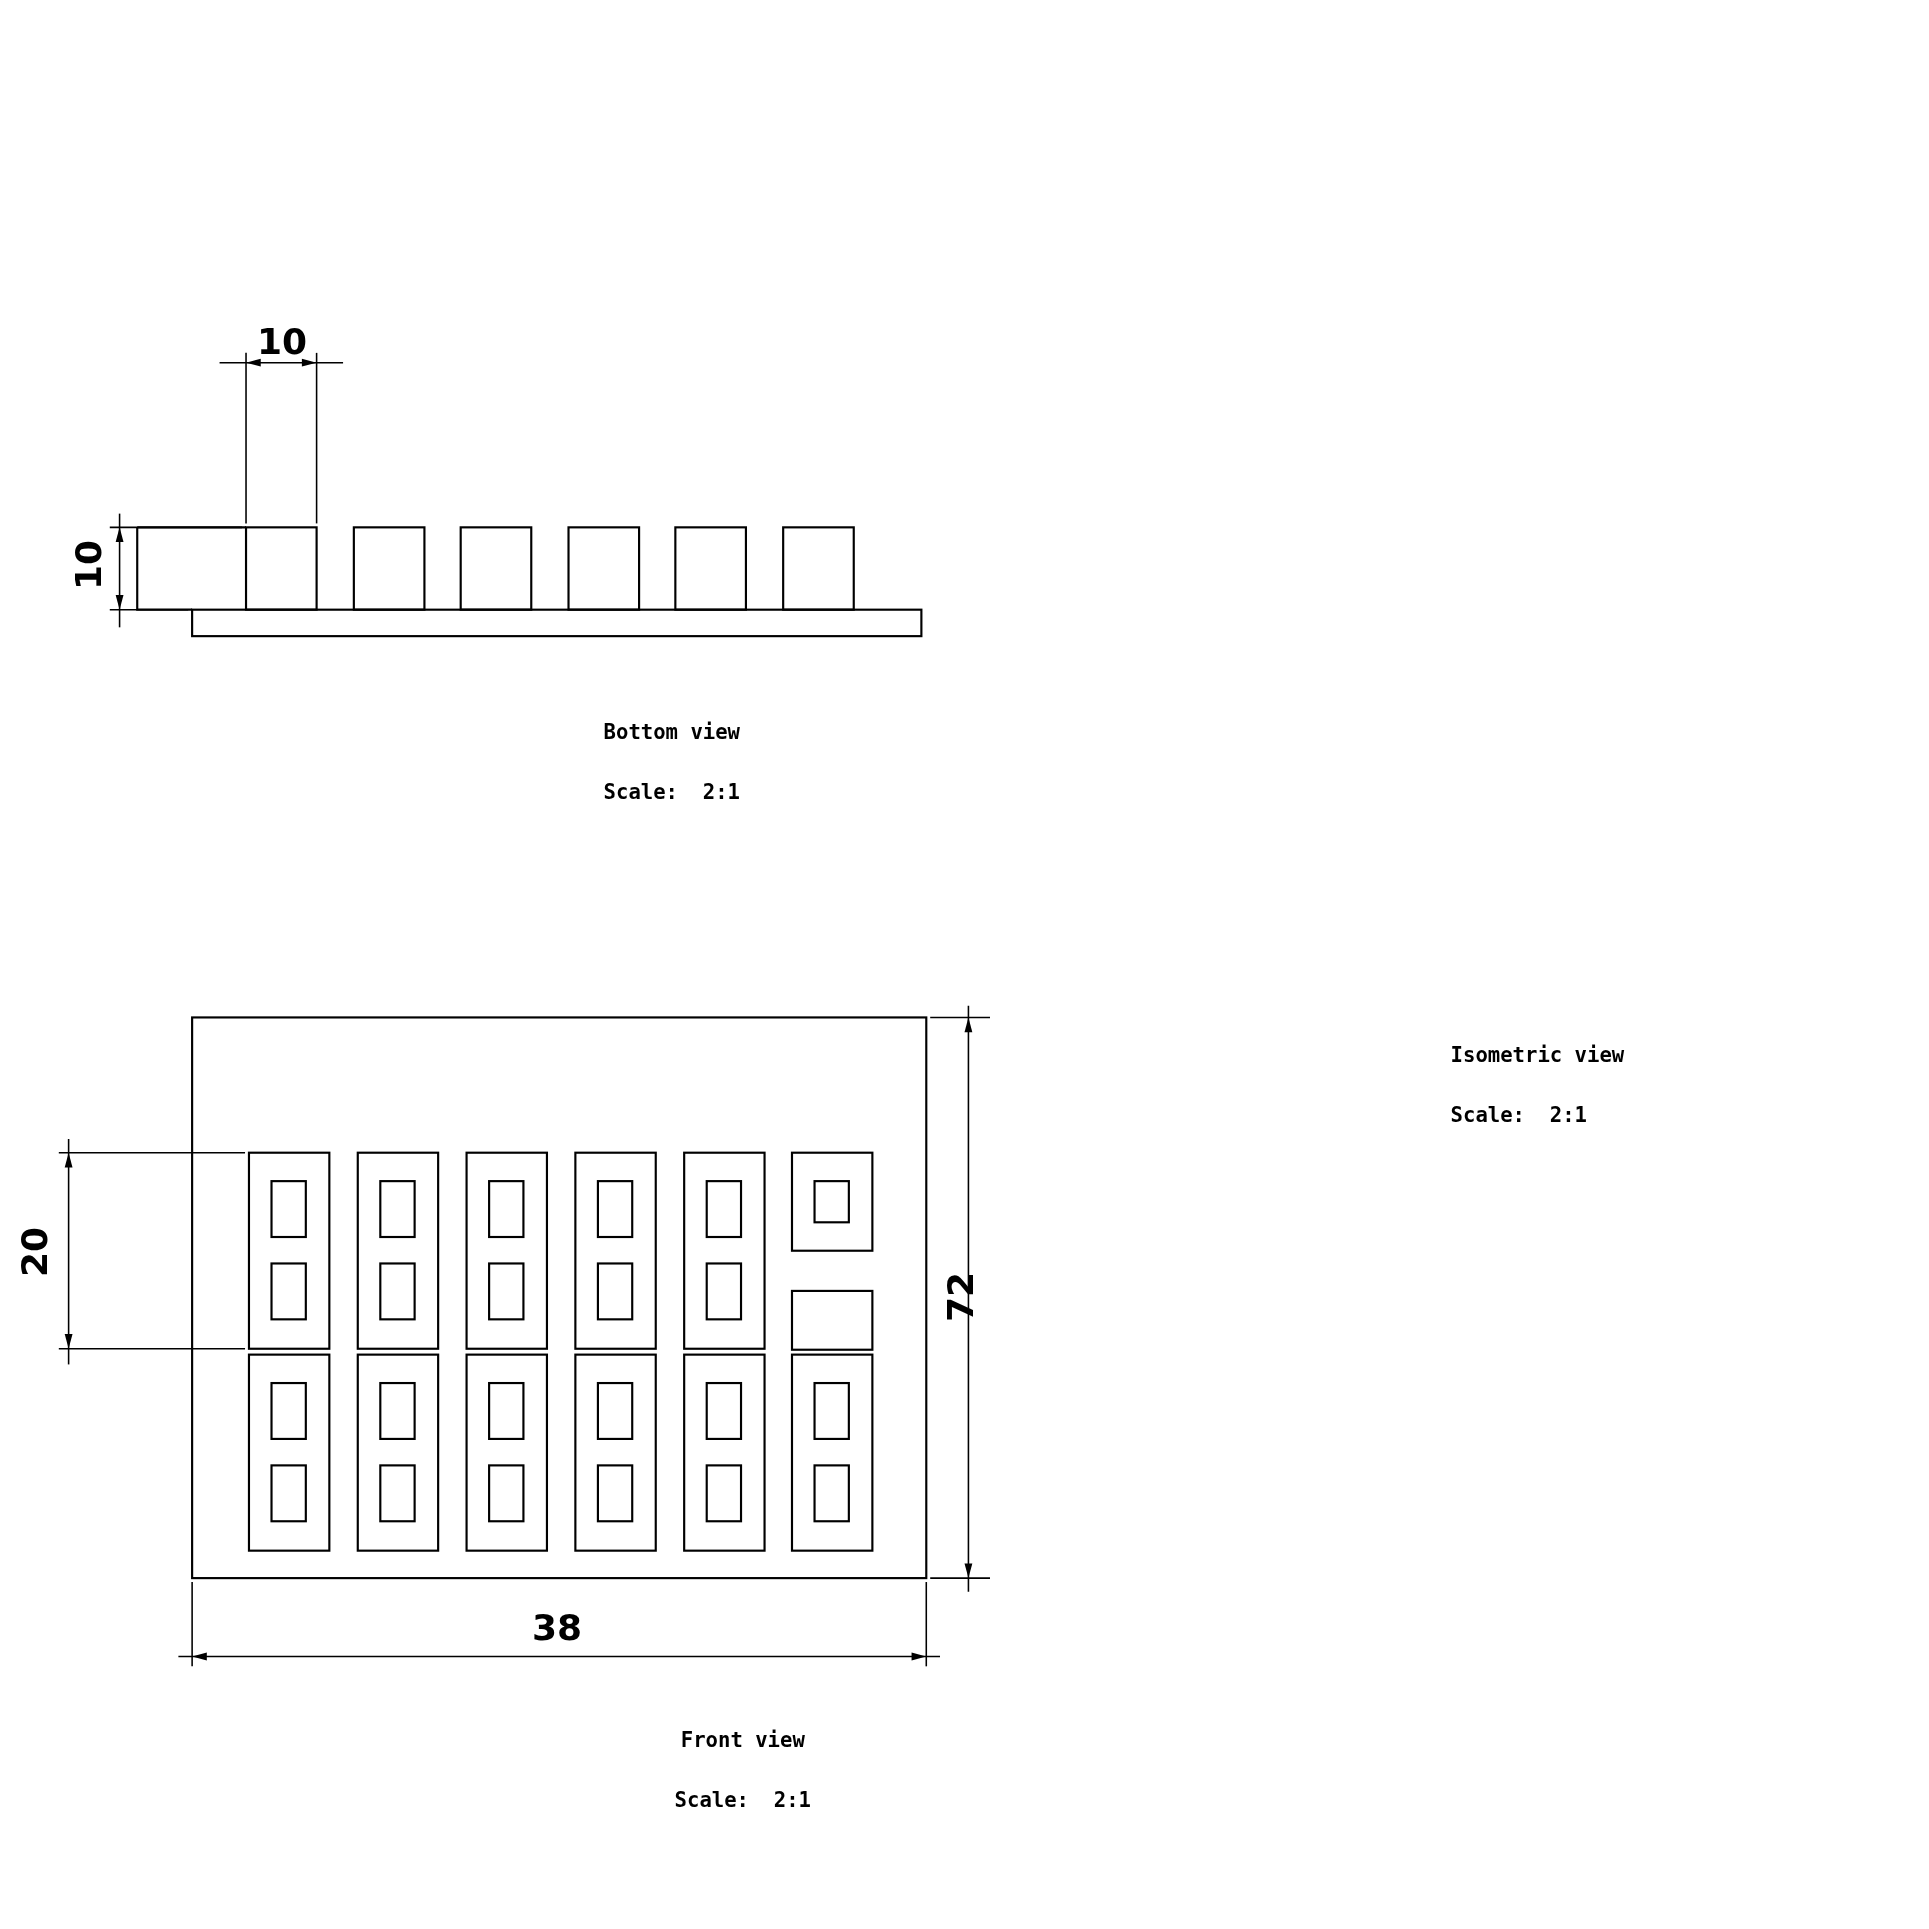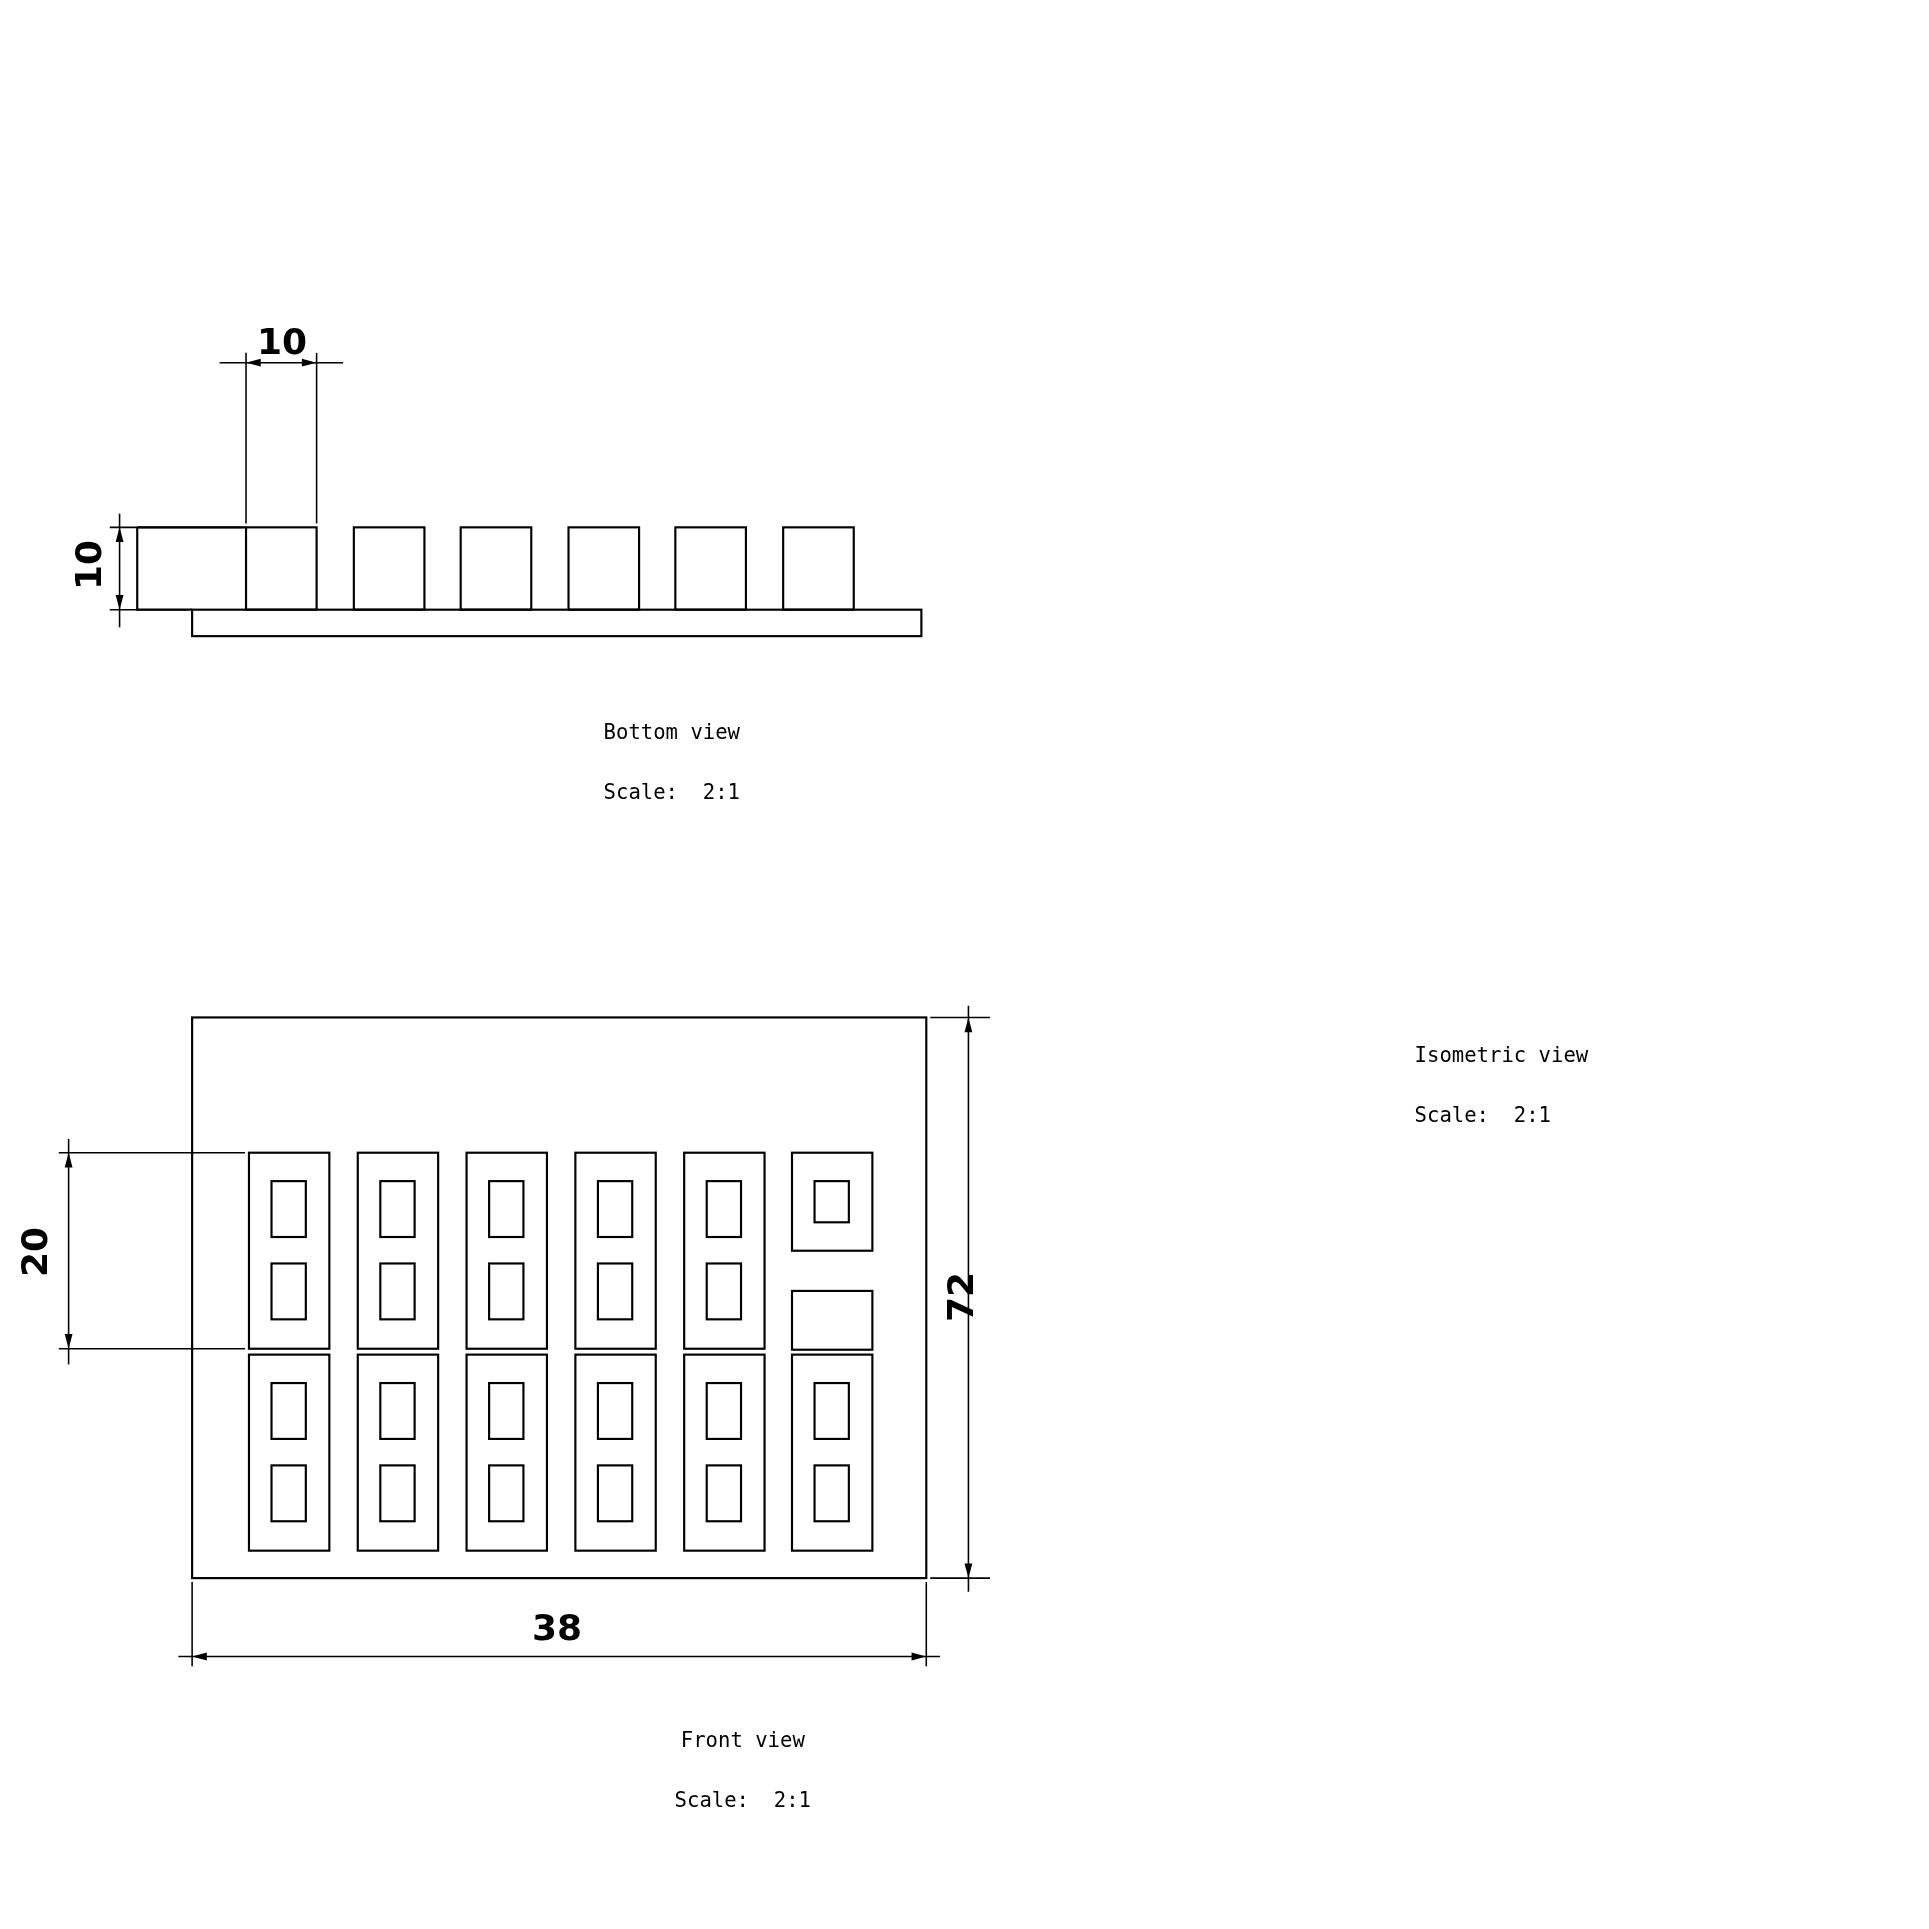--- a/index.html
+++ b/index.html
@@ -1,21 +1,21 @@
 <!DOCTYPE html>
 <html><head>
 <meta charset="utf-8">
 <style>
   html,body{margin:0;padding:0;background:#ffffff;}
   body{width:1930px;height:1930px;position:relative;
        font-family:"DejaVu Sans Mono",monospace;color:#000;}
   .stage{position:absolute;left:0;top:0;width:1854px;height:1930px;}
   svg{position:absolute;left:0;top:0;}
   .vlabel{position:absolute;font-family:"DejaVu Sans Mono",monospace;
-          font-size:20.6px;font-weight:normal;line-height:1.45;white-space:pre;color:#000;}
+          font-size:20.6px;font-weight:bold;line-height:1.45;white-space:pre;color:#000;}
   .dim{position:absolute;font-family:"DejaVu Sans",sans-serif;
        font-size:36px;font-weight:bold;color:#000;white-space:nowrap;}
   .dim.rot{transform-origin:center center;transform:rotate(-90deg);}
 </style>
 </head>
 <body>
 
 <div class="stage">
 
   <svg width="1930" height="1930" viewBox="0 0 1969 1969">
@@ -126,21 +126,21 @@
       <use href="#blk2" x="1140" y="734"></use>
     </g>
 
     <g>
       <use href="#blk0" x="1115" y="752"></use>
       <use href="#blk1" x="1163" y="810"></use>
     </g>
   </defs>
     </svg>
 
-  <div class="vlabel" style="left:1365px;top:1011px;">
+  <div class="vlabel" style="left:1401px;top:1011px;">
     <span>Isometric view</span><br>
     <span>Scale:  2:1</span>
   </div>
 
   <svg width="1930" height="1930" viewBox="0 0 1969 1969">
     <g fill="none" stroke="#000000" stroke-width="2.2">
 
       <rect x="196" y="1038" width="749" height="572"></rect>
 
       <rect x="254" y="1176" width="82" height="200"></rect>

